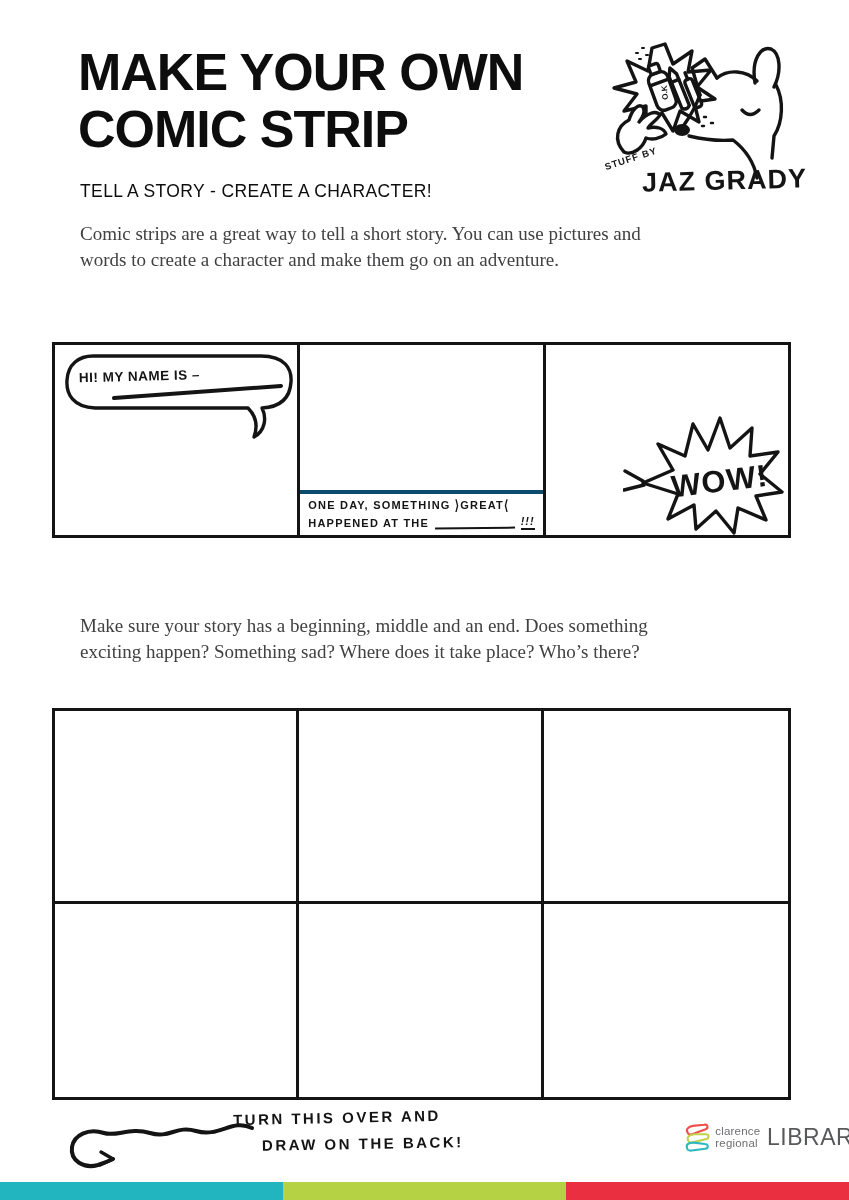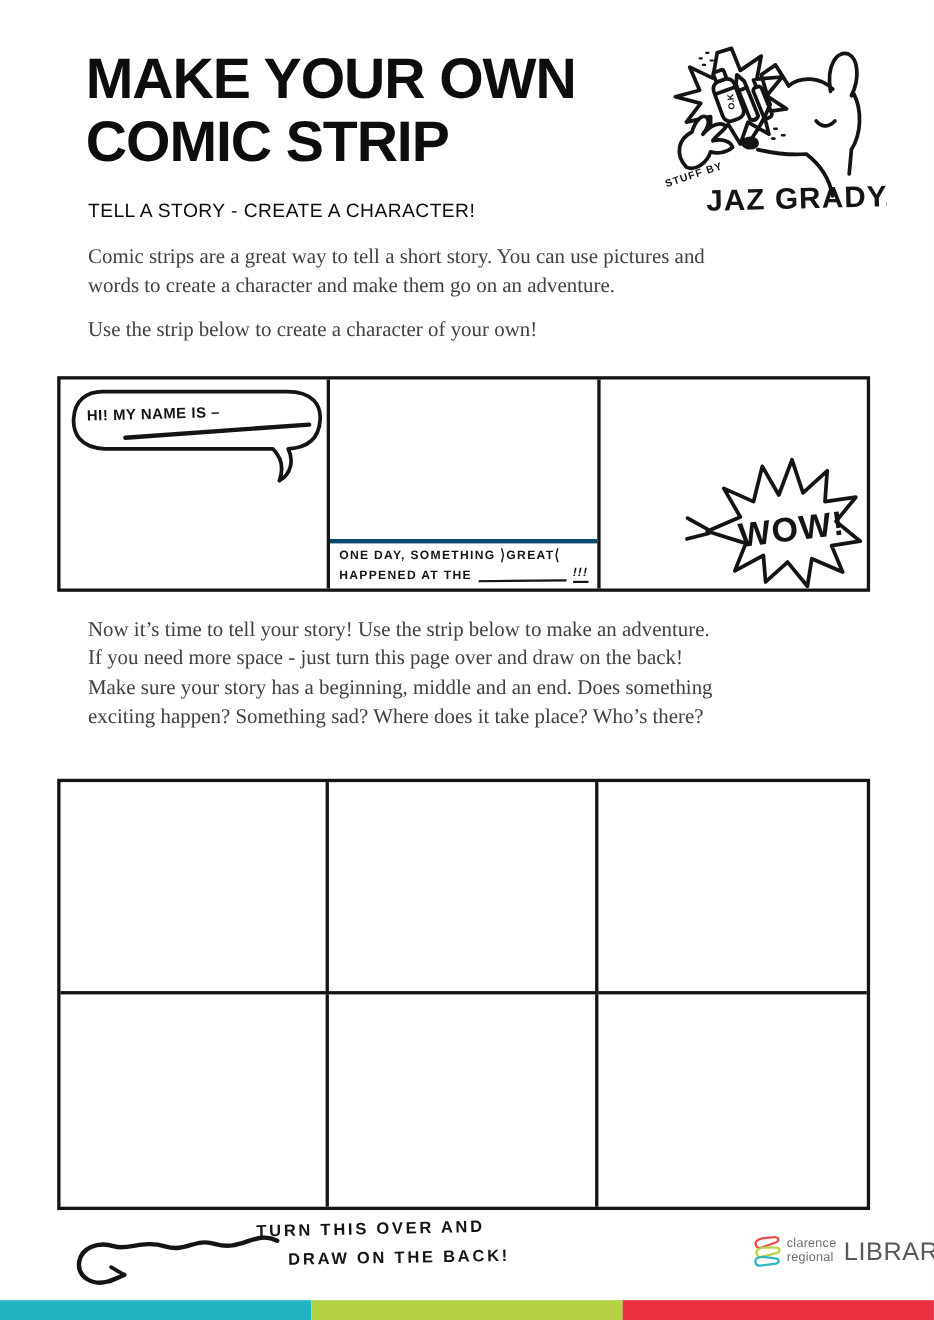--- a/index.html
+++ b/index.html
@@ -131,21 +131,20 @@
         <line x1="115" y1="85" x2="117" y2="85"></line>
         <line x1="106" y1="88" x2="108" y2="88"></line>
       </g>
     </g>
     <text x="8" y="128" font-size="9.5" font-weight="bold" letter-spacing="1" fill="#141414" stroke="none" transform="rotate(-18 22 124)">STUFF BY</text>
     <text x="46" y="152" font-size="27" font-weight="bold" letter-spacing="1" fill="#141414" stroke="none" transform="rotate(-1.5 110 145)">JAZ GRADY.</text>
   </svg>
 
   <div class="abs para p1">Comic strips are a great way to tell a short story. You can use pictures and
 words to create a character and make them go on an adventure.</div>
-  <div class="abs para p2">Use the strip below to create a character of your own!</div>
 
   <div class="abs strip strip1">
     <div class="panel">
       <svg class="bubble-svg" width="238" height="94" viewBox="0 0 238 94" fill="none" stroke="#141414" stroke-width="3.4" stroke-linecap="round" stroke-linejoin="round">
         <path fill="#ffffff" d="M34,7 L202,7 C226,7 233,20 232,33 C231,49 222,58 203,59 C208,69 206,82 195,88 C199,77 197,67 189,59 L36,59 C14,58 7,45 8,31 C9,15 20,7 34,7 Z"></path>
         <text x="20" y="31" font-size="13.5" font-weight="bold" letter-spacing=".5" fill="#141414" stroke="none" transform="rotate(-1.5 110 28)">HI! MY NAME IS –</text>
         <line x1="55" y1="49" x2="222" y2="37" stroke-width="4"></line>
       </svg>
     </div>
     <div class="panel">
@@ -164,22 +163,20 @@
     <div class="panel">
       <svg class="wow-svg" width="165" height="126" viewBox="0 0 165 126" fill="none" stroke="#141414" stroke-width="3.4" stroke-linecap="round" stroke-linejoin="round">
         <line x1="2" y1="60" x2="20" y2="70"></line>
         <line x1="1" y1="79" x2="21" y2="74"></line>
         <polygon fill="#ffffff" points="20,72 50,59 35,33 62,45 70,13 85,39 97,7 107,37 129,17 127,45 155,41 137,63 159,81 133,85 143,109 115,97 111,122 93,100 73,118 71,94 45,108 55,83"></polygon>
         <text x="48" y="82" font-size="31" font-weight="bold" letter-spacing="1" fill="#141414" stroke="none" transform="rotate(-7 85 70)">WOW!</text>
       </svg>
     </div>
   </div>
 
-  <div class="abs para p3">Now it’s time to tell your story! Use the strip below to make an adventure.
-If you need more space - just turn this page over and draw on the back!</div>
   <div class="abs para p4">Make sure your story has a beginning, middle and an end. Does something
 exciting happen? Something sad? Where does it take place? Who’s there?</div>
 
   <div class="abs strip strip2">
     <div class="cell bR bB"></div>
     <div class="cell bR bB"></div>
     <div class="cell bB"></div>
     <div class="cell bR"></div>
     <div class="cell bR"></div>
     <div class="cell"></div>

